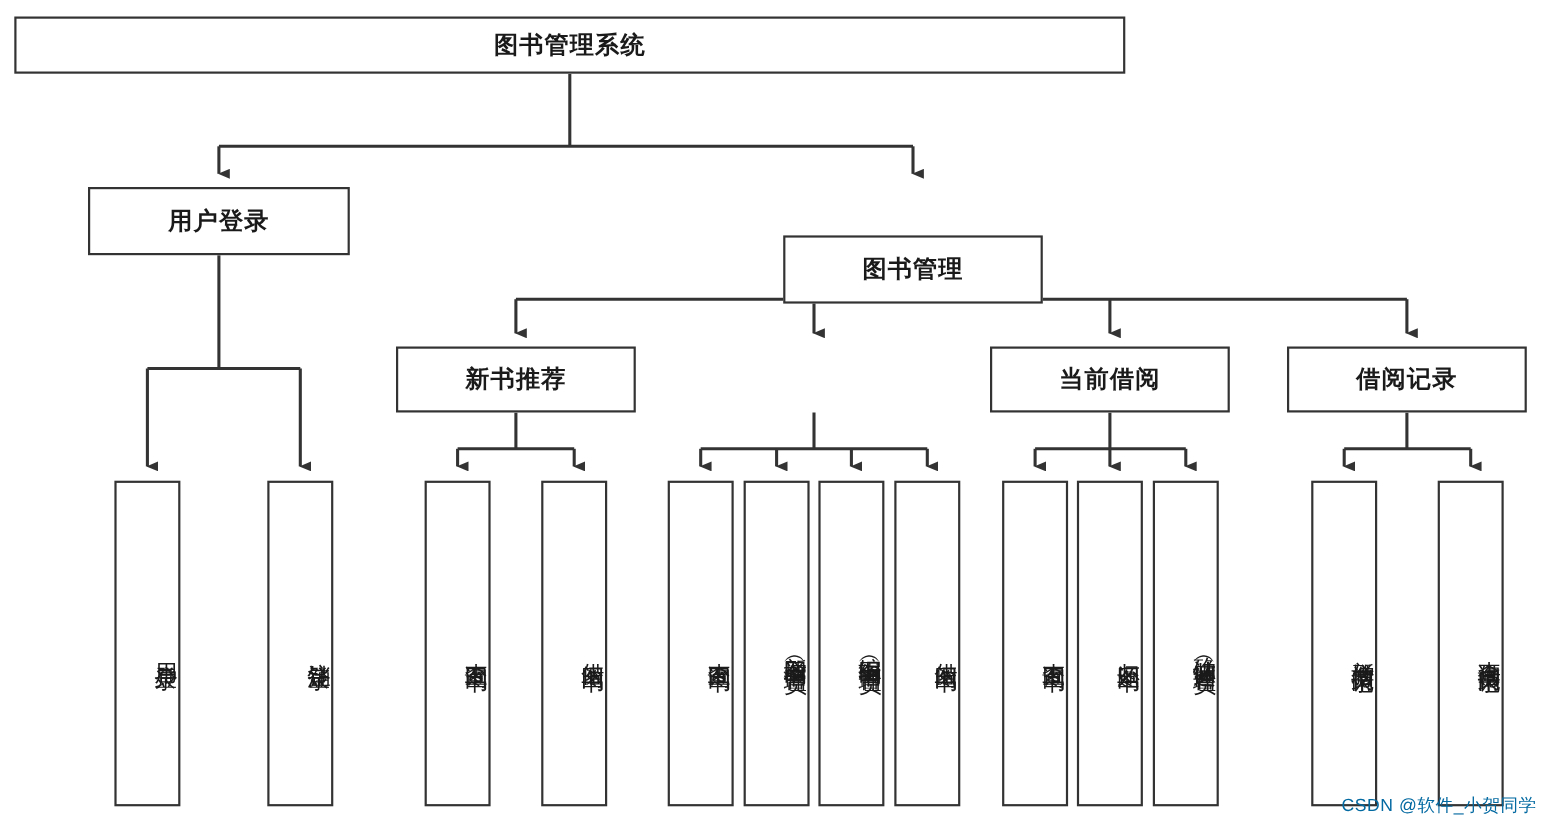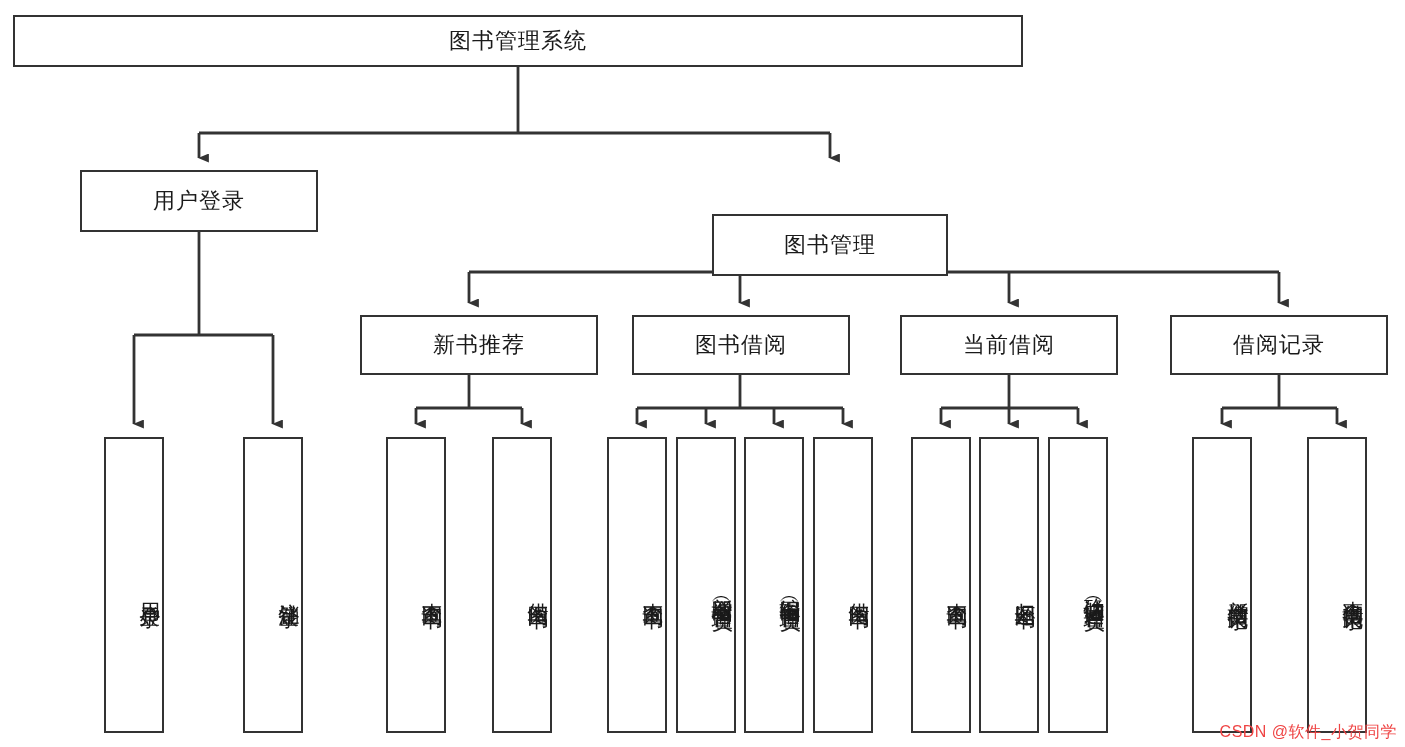--- a/index.html
+++ b/index.html
@@ -50,27 +50,28 @@
     align-items: flex-start;
     justify-content: center;
   }
   .node.vert .vlabel {
     writing-mode: vertical-rl;
     text-orientation: upright;
     white-space: nowrap;
   }
   .node.horiz .hlabel {
     white-space: nowrap;
+    font-weight: bold;
   }
   #watermark {
     position: absolute;
     right: 8px;
     bottom: 4px;
     font-size: 16px;
-    color: #ef4444;
+    color: #0369a1;
     letter-spacing: 0.5px;
     white-space: nowrap;
   }
 </style>
 </head>
 <body>
 
 <div id="canvas">
 
   <svg class="links" viewBox="0 0 1405 747" xmlns="http://www.w3.org/2000/svg">
@@ -127,25 +128,22 @@
     <span class="hlabel">图书管理系统</span>
   </div>
 
   <div class="node horiz" style="left:80px; top:170px; width:238px; height:62px;">
     <span class="hlabel">用户登录</span>
   </div>
   <div class="node horiz" style="left:712px; top:170px; width:236px; height:62px;margin-top:44px;">
     <span class="hlabel">图书管理</span>
   </div>
 
-  <div class="node horiz" style="left:360px; top:315px; width:238px; height:60px;">
+  <div class="node horiz" style="left:360px; top:315px; width:218px; height:60px;">
     <span class="hlabel">新书推荐</span>
-  </div>
-  <div class="node horiz" style="left:632px; top:315px; width:218px; height:60px;">
-    <span class="hlabel">图书借阅</span>
   </div>
   <div class="node horiz" style="left:900px; top:315px; width:218px; height:60px;text-align:right;">
     <span class="hlabel">当前借阅</span>
   </div>
   <div class="node horiz" style="left:1170px; top:315px; width:218px; height:60px;">
     <span class="hlabel">借阅记录</span>
   </div>
 
   <div class="node vert" style="left:104px; top:437px; width:60px; height:296px;">
     <span class="vlabel">用户登录</span>

